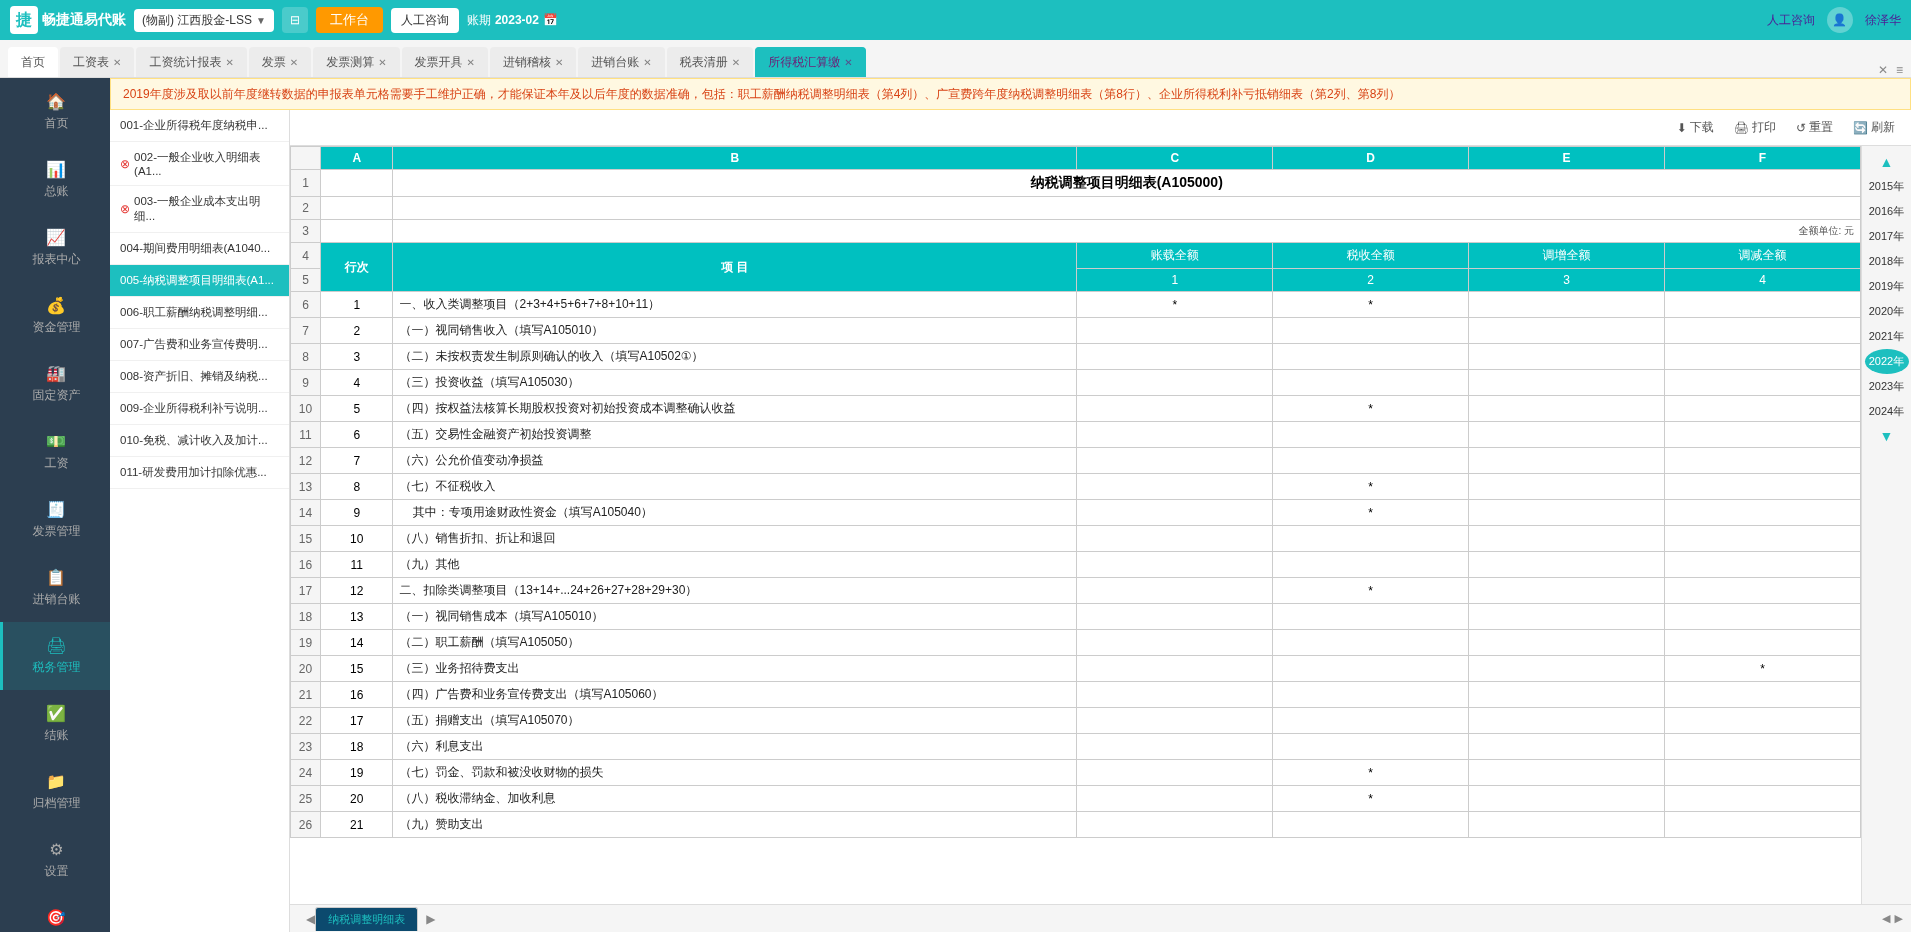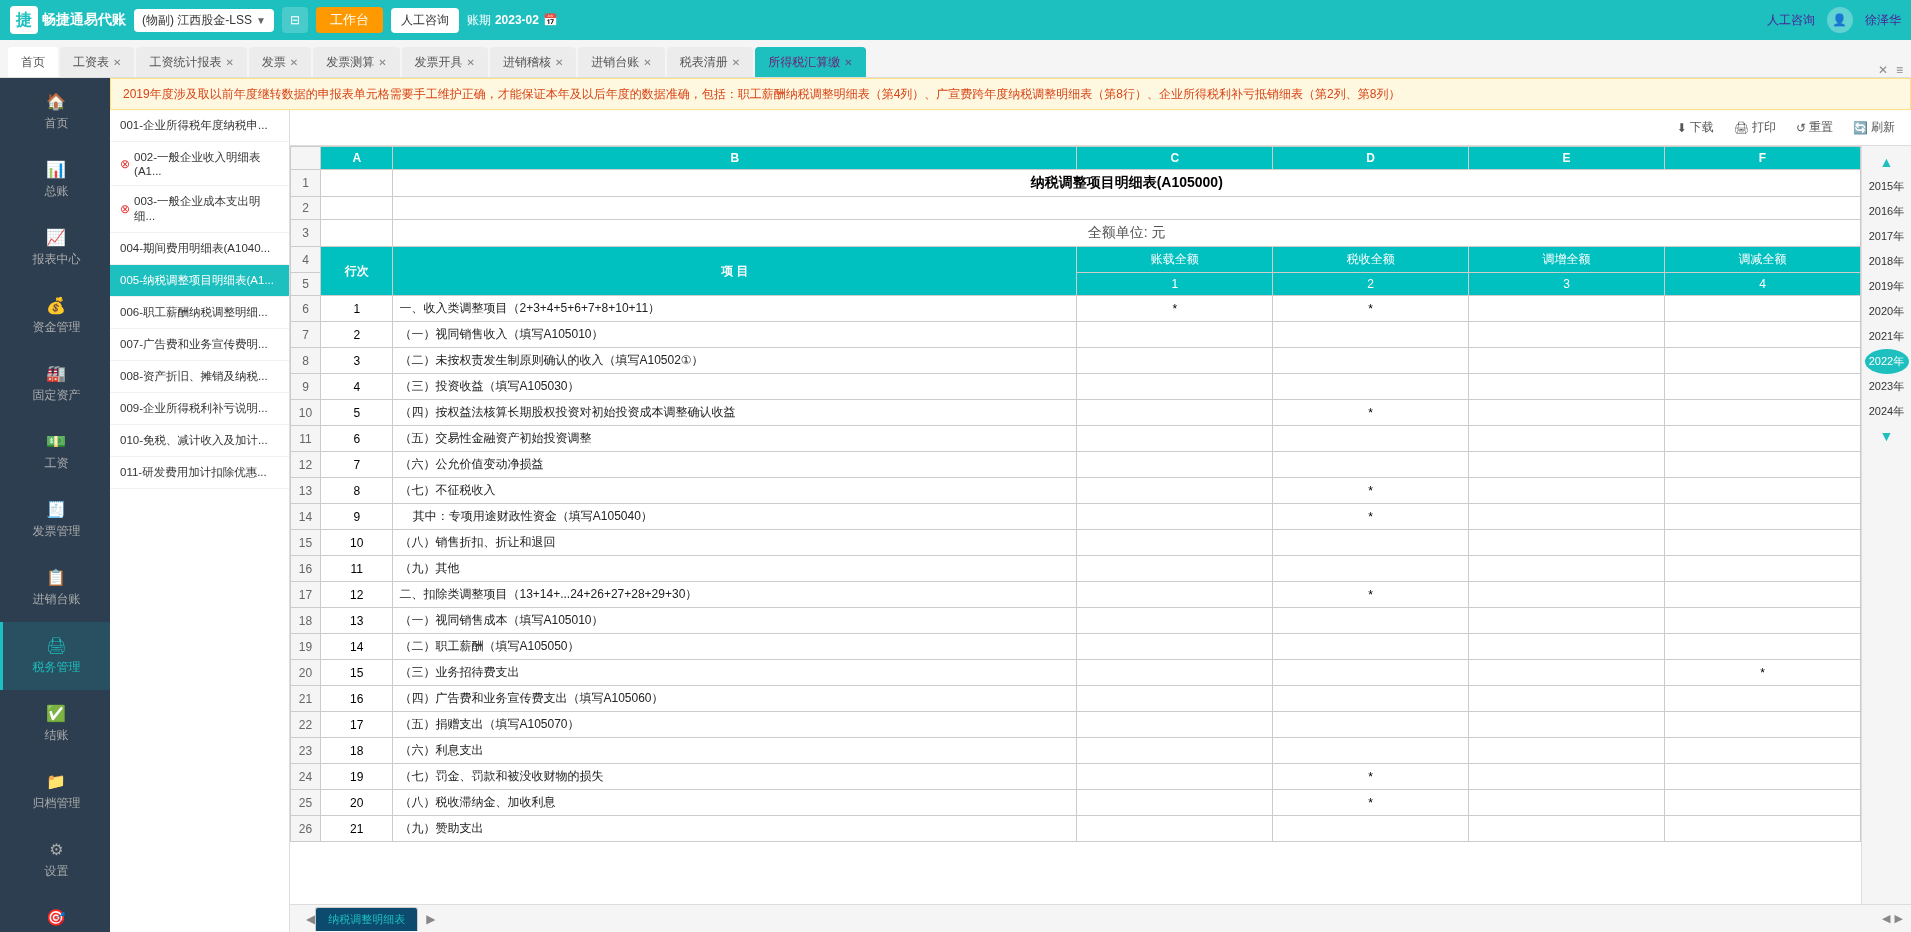--- a/index.html
+++ b/index.html
@@ -303,21 +303,21 @@
 
                 <tr>
                   <td class="row-num">2</td>
                   <td></td>
                   <td colspan="5"></td>
                 </tr>
 
                 <tr>
                   <td class="row-num">3</td>
                   <td></td>
-                  <td colspan="5" style="text-align:center; font-size:14px; color:#555;">全额单位: 元</td>
+                  <td colspan="5" style="text-align:right; font-size:10px; color:#555;">全额单位: 元</td>
                 </tr>
 
                 <tr>
                   <td class="row-num">4</td>
                   <td class="hang-col" rowspan="2">行次</td>
                   <td class="hang-col" rowspan="2" style="min-width:280px;">项 目</td>
                   <td class="sub-header">账载全额</td>
                   <td class="sub-header">税收全额</td>
                   <td class="sub-header">调增全额</td>
                   <td class="sub-header">调减全额</td>

